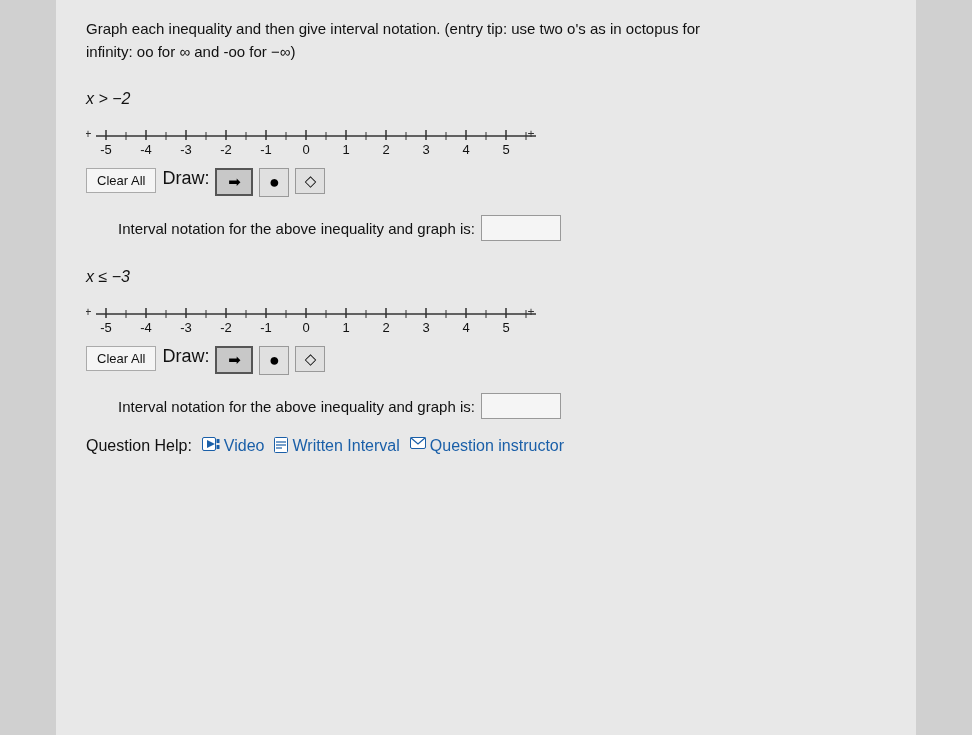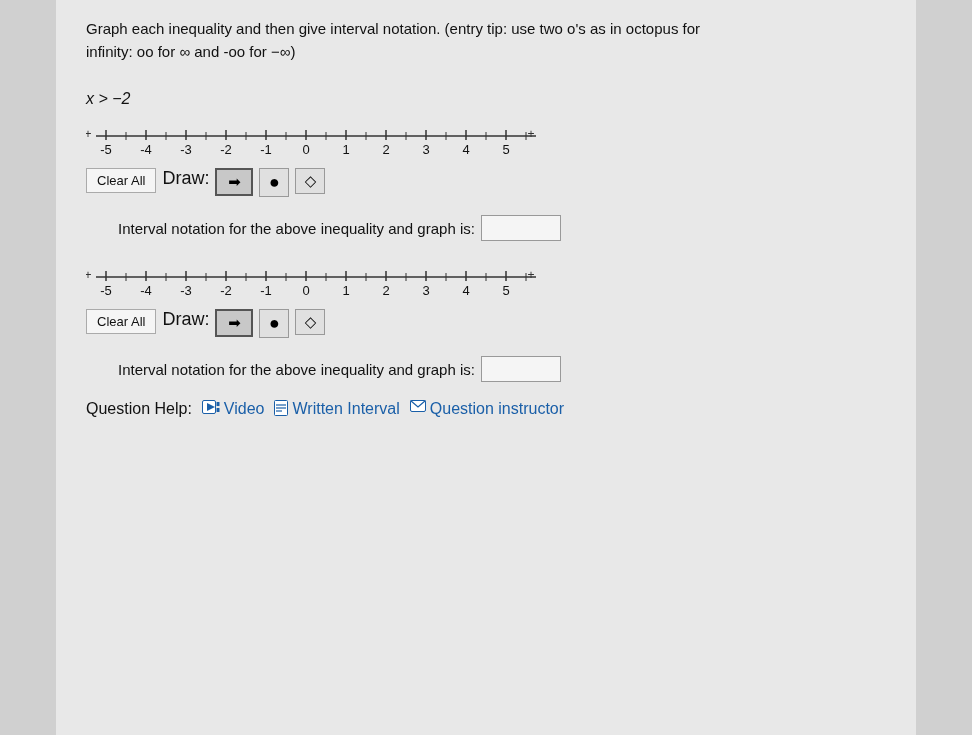--- a/index.html
+++ b/index.html
@@ -236,20 +236,23 @@
       </button>
     </div>
 
     <div class="interval-notation-row">
       <span>Interval notation for the above inequality and graph is:</span>
       <input class="interval-input" type="text" value="" style="">
     </div>
   </div>
 
   <div>
+    <div class="inequality-label">
+      <i>x</i> ≤ −3
+    </div>
 
     <div class="number-line-container">
       <svg class="number-line-svg" width="460" height="42" viewBox="0 0 460 42">
 
         <line x1="10" y1="18" x2="450" y2="18" stroke="#333" stroke-width="1.5"></line>
 
         <line x1="20" y1="12" x2="20" y2="22" stroke="#333" stroke-width="1.5"></line>
         <text x="20" y="36" text-anchor="middle" font-size="13" fill="#111">-5</text>
         <line x1="60" y1="12" x2="60" y2="22" stroke="#333" stroke-width="1.5"></line>
         <text x="60" y="36" text-anchor="middle" font-size="13" fill="#111">-4</text>

